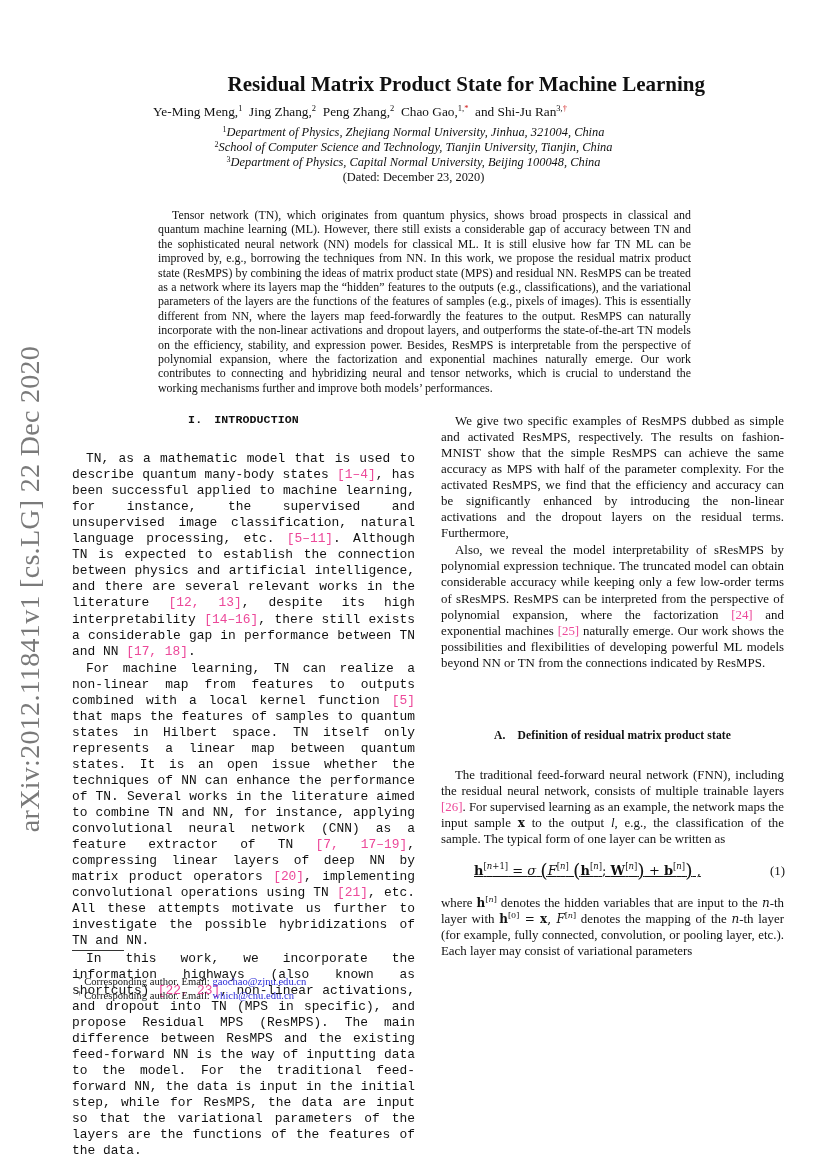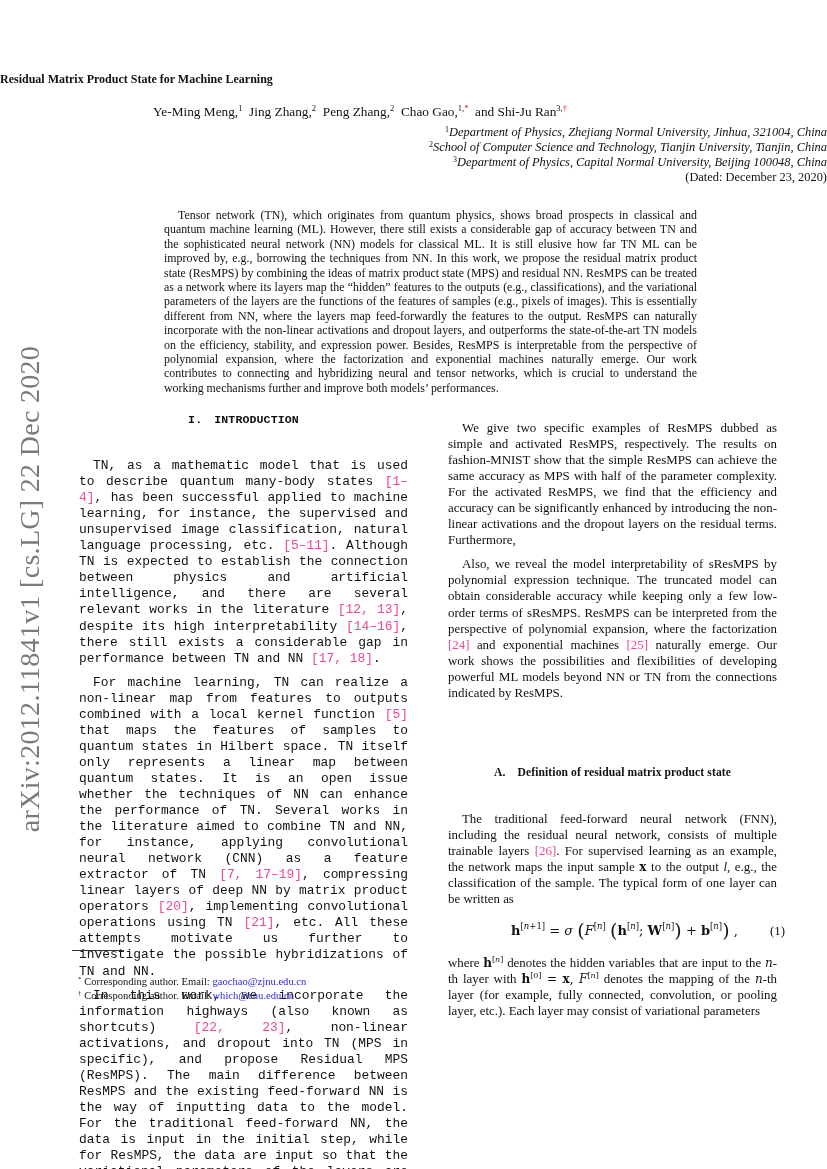--- a/index.html
+++ b/index.html
@@ -1,43 +1,43 @@
 <!DOCTYPE html>
 <html><head>
 <meta charset="utf-8">
 <style>
   html,body{margin:0;padding:0;background:#fff;}
   body{width:827px;height:1169px;position:relative;overflow:hidden;
        font-family:"Liberation Serif","DejaVu Serif",serif;color:#111;}
   .stamp{position:absolute;left:10px;top:334px;width:40px;height:510px;}
   .stamp span{position:absolute;left:50%;top:50%;white-space:nowrap;
        transform:translate(-50%,-50%) rotate(-90deg);font-size:28px;color:#7a7a7a;letter-spacing:0.3px;}
-  .title{position:absolute;top:72px;left:0;width:705px;text-align:left;font-weight:bold;font-size:12px;}
+  .title{position:absolute;top:72px;left:0;width:705px;text-align:right;font-weight:bold;font-size:21px;}
   .authors{position:absolute;top:104px;left:0;width:720px;text-align:center;font-size:13.3px;}
   .authors sup{font-size:8.5px;vertical-align:5px;line-height:0;}
   .authors sup.red{color:#d01818;}
   .affils{position:absolute;top:125px;left:0;width:827px;text-align:center;font-size:12.4px;line-height:15px;}
-  .affils div{font-style:italic;text-align:right;}
+  .affils div{font-style:italic;}
   .affils sup{font-size:8px;vertical-align:4px;line-height:0;font-style:normal;}
   .affils .date{font-style:normal;}
-  .abstract{position:absolute;top:208px;left:164px;width:533px;font-size:11.9px;line-height:14.4px;
+  .abstract{position:absolute;top:208px;left:158px;width:533px;font-size:11.9px;line-height:14.4px;
             text-align:justify;text-indent:14px;hyphens:manual;}
   .col{position:absolute;font-size:12.9px;line-height:16.05px;text-align:justify;}
   .col.left{left:71px;width:345px;top:412px;font-family:Liberation Mono, monospace;}
   .col.right{left:440px;width:345px;top:412px;}
   .sec{text-align:center;font-weight:bold;font-size:11.6px;letter-spacing:0.1px;}
   .sec .num{margin-right:12px;}
-  .p{text-indent:14px;margin:8px;}
+  .p{text-indent:14px;margin:1px;}
   .cite{color:#ec4899;}
   .fnrule{position:absolute;left:72px;top:950px;width:52px;border-top:1px solid #333;}
   .footnotes{position:absolute;left:78px;top:975px;font-size:10.6px;line-height:14px;}
   .footnotes sup{font-size:7px;vertical-align:4px;line-height:0;}
   .footnotes .mail{color:#2a2ad6;}
   .eq{display:flex;align-items:center;justify-content:space-between;margin:15px 0 16px 0;}
-  .eq .math{margin-left:71px;font-family:"DejaVu Serif",serif;font-size:13px;}
+  .eq .math{margin-left:34px;font-family:"DejaVu Serif",serif;font-size:13px;text-decoration:underline;}
   .eq .math b{font-weight:bold;}
   .eq .math sup{font-size:8.5px;vertical-align:6px;line-height:0;}
   .eq .big{font-size:19px;vertical-align:-2px;}
   .eq .eqnum{font-size:12.9px;}
   .m{font-family:"DejaVu Serif",serif;font-size:12px;}
   .m sup{font-size:8px;vertical-align:5px;line-height:0;}
   .m i{font-style:italic;}
 </style>
 </head>
 <body>

